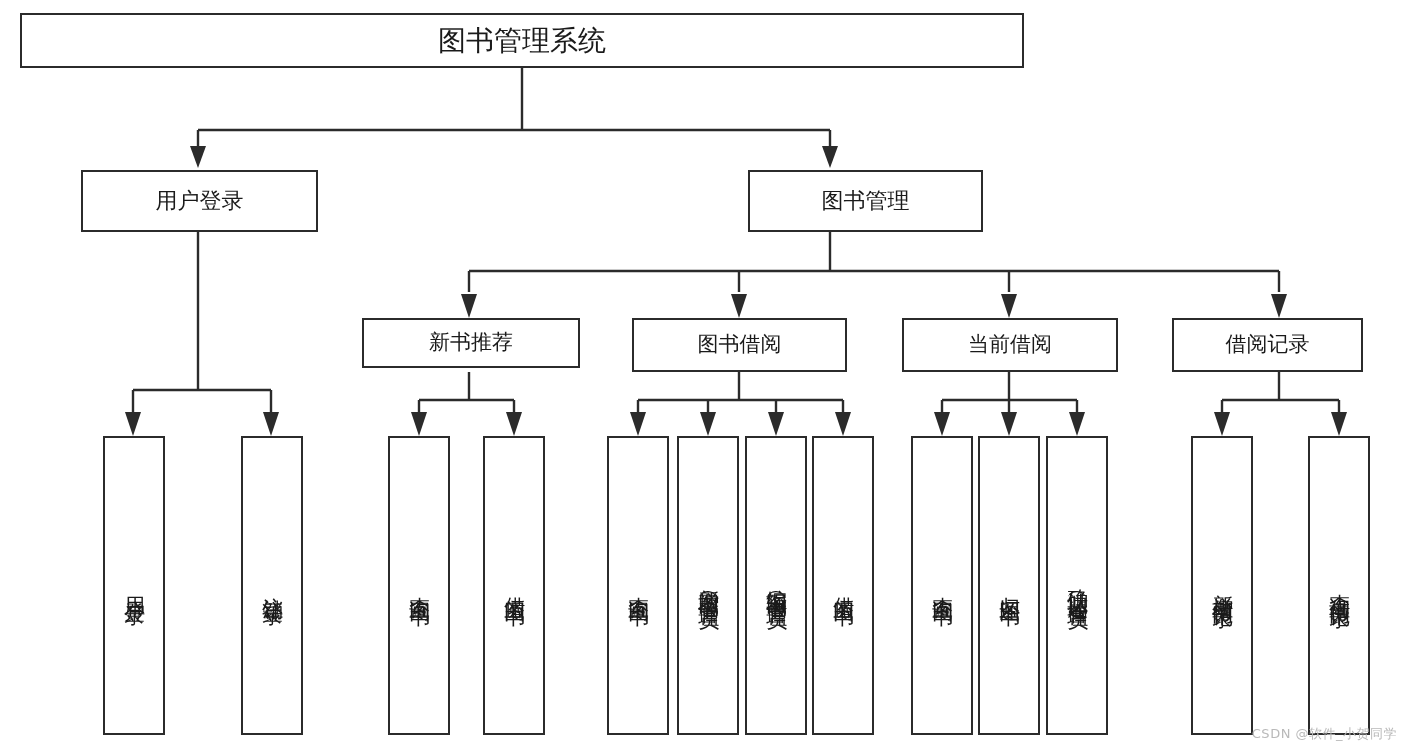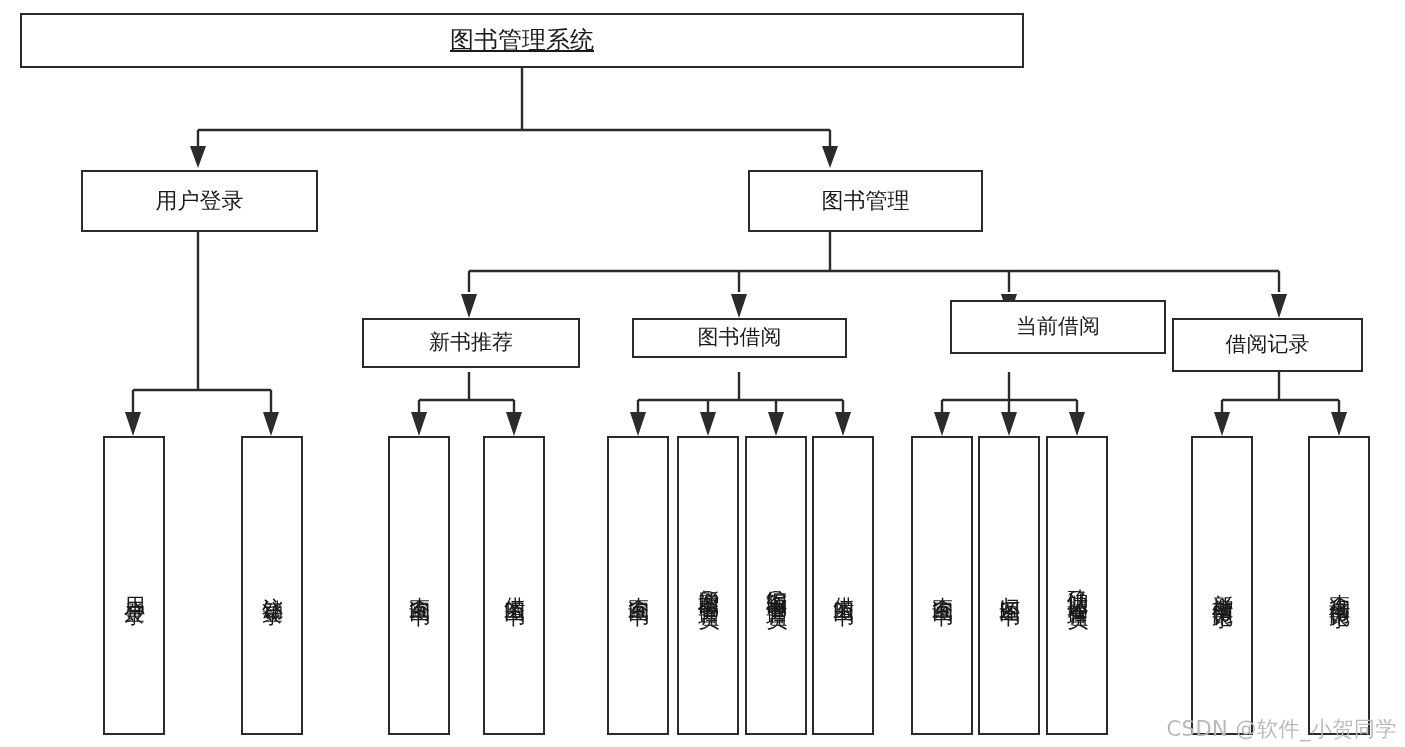--- a/index.html
+++ b/index.html
@@ -23,22 +23,21 @@
     border: 2px solid #2b2b2b;
     background: #ffffff;
     display: flex;
     align-items: center;
     justify-content: center;
     color: #1a1a1a;
     line-height: 1.12;
     text-align: center;
   }
   .node.root {
-    font-size: 24px;
-    text-decoration: underline;
+    font-size: 28px;
   }
   .node.lvl2 {
     font-size: 22px;
   }
   .node.lvl3 {
     font-size: 21px;
   }
   .node.leaf {
     font-size: 21px;
     writing-mode: vertical-rl;
@@ -61,21 +60,21 @@
   }
   svg.links line, svg.links path {
     stroke: #2b2b2b;
     stroke-width: 2.4;
     fill: none;
   }
   .watermark {
     position: absolute;
     right: 8px;
     bottom: 4px;
-    font-size: 21px;
+    font-size: 13px;
     color: #b9b9b9;
     white-space: nowrap;
     letter-spacing: 0.5px;
   }
 </style>
 </head>
 <body>
 
 <div id="canvas">
 
@@ -148,24 +147,24 @@
   <div class="node lvl2" style="left:81px; top:170px; width:237px; height:62px;">
     <span class="lbl">用户登录</span>
   </div>
   <div class="node lvl2" style="left:712px; top:170px; width:235px; height:62px;margin-left:36px;">
     <span class="lbl">图书管理</span>
   </div>
 
   <div class="node lvl3" style="left:362px; top:318px; width:218px; height:50px;">
     <span class="lbl">新书推荐</span>
   </div>
-  <div class="node lvl3" style="left:632px; top:318px; width:215px; height:40px;">
+  <div class="node lvl3" style="left:632px; top:318px; width:215px; height:54px;">
     <span class="lbl">图书借阅</span>
   </div>
-  <div class="node lvl3" style="left:902px; top:300px; width:216px; height:54px;margin-left:48px;">
+  <div class="node lvl3" style="left:902px; top:318px; width:216px; height:54px;">
     <span class="lbl">当前借阅</span>
   </div>
   <div class="node lvl3" style="left:1172px; top:318px; width:191px; height:54px;">
     <span class="lbl">借阅记录</span>
   </div>
 
   <div class="node leaf" style="left:103px; top:436px; width:62px; height:299px;">
     <span class="lbl">用户登录</span>
   </div>
   <div class="node leaf" style="left:241px; top:436px; width:62px; height:299px;">

